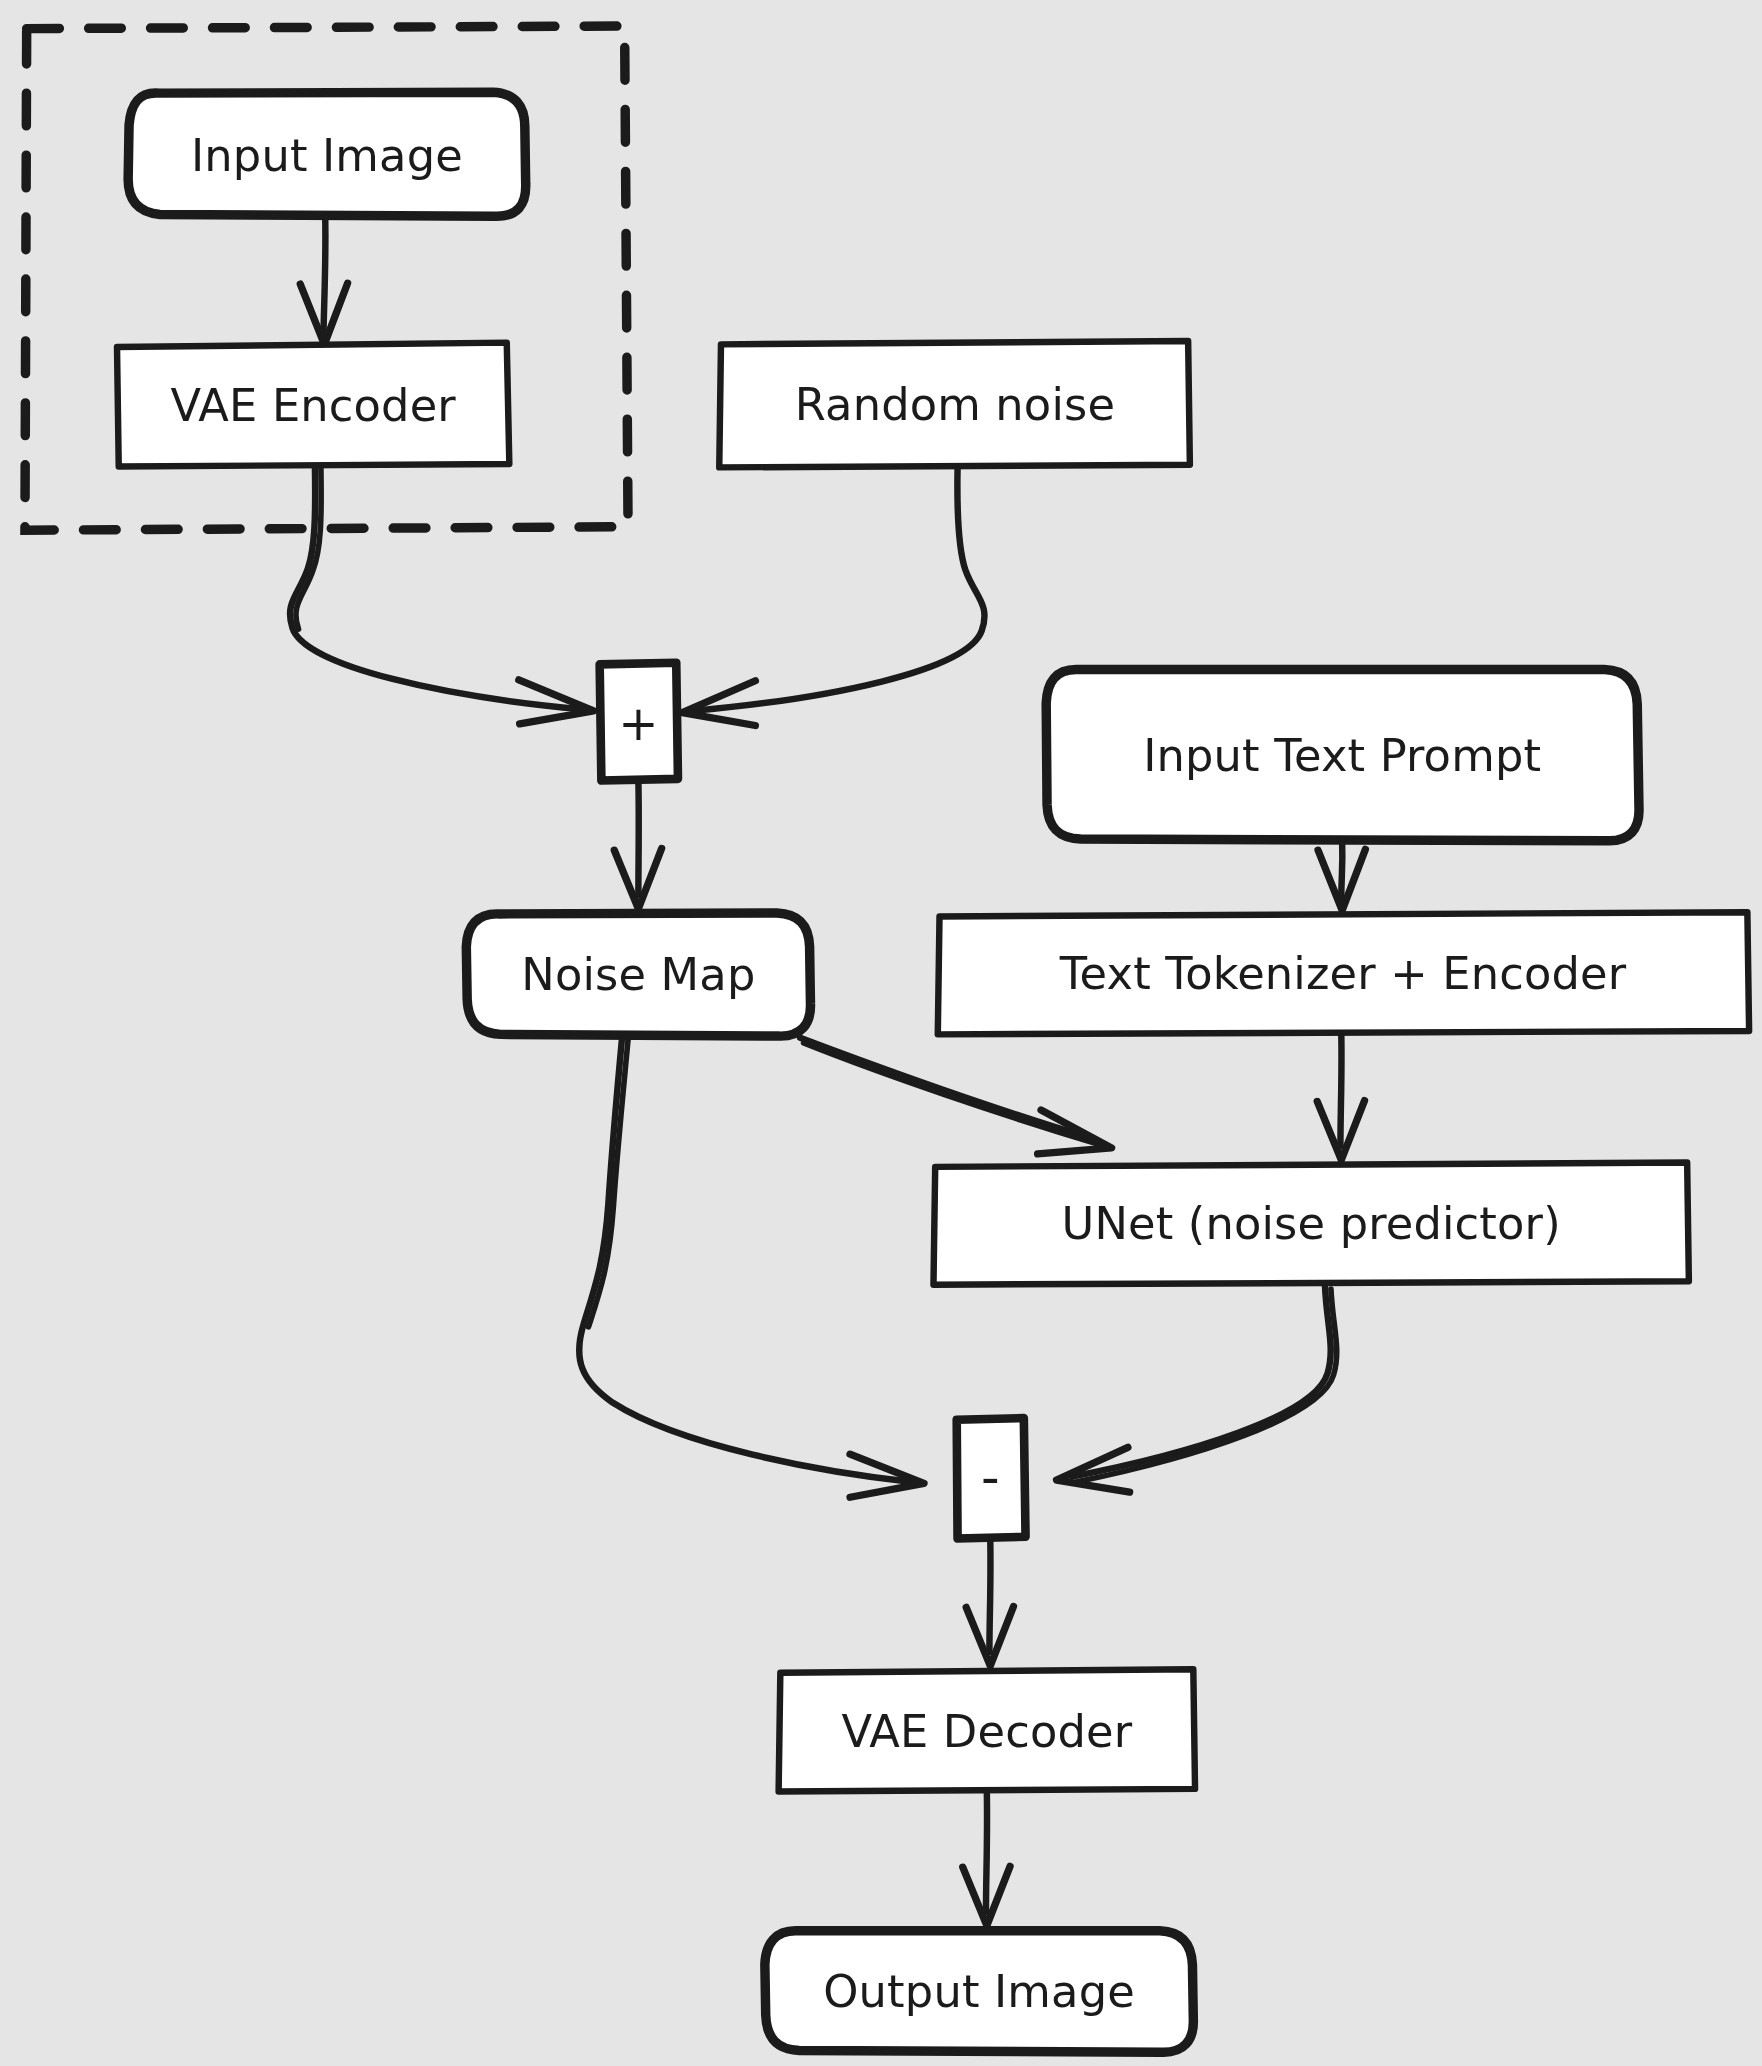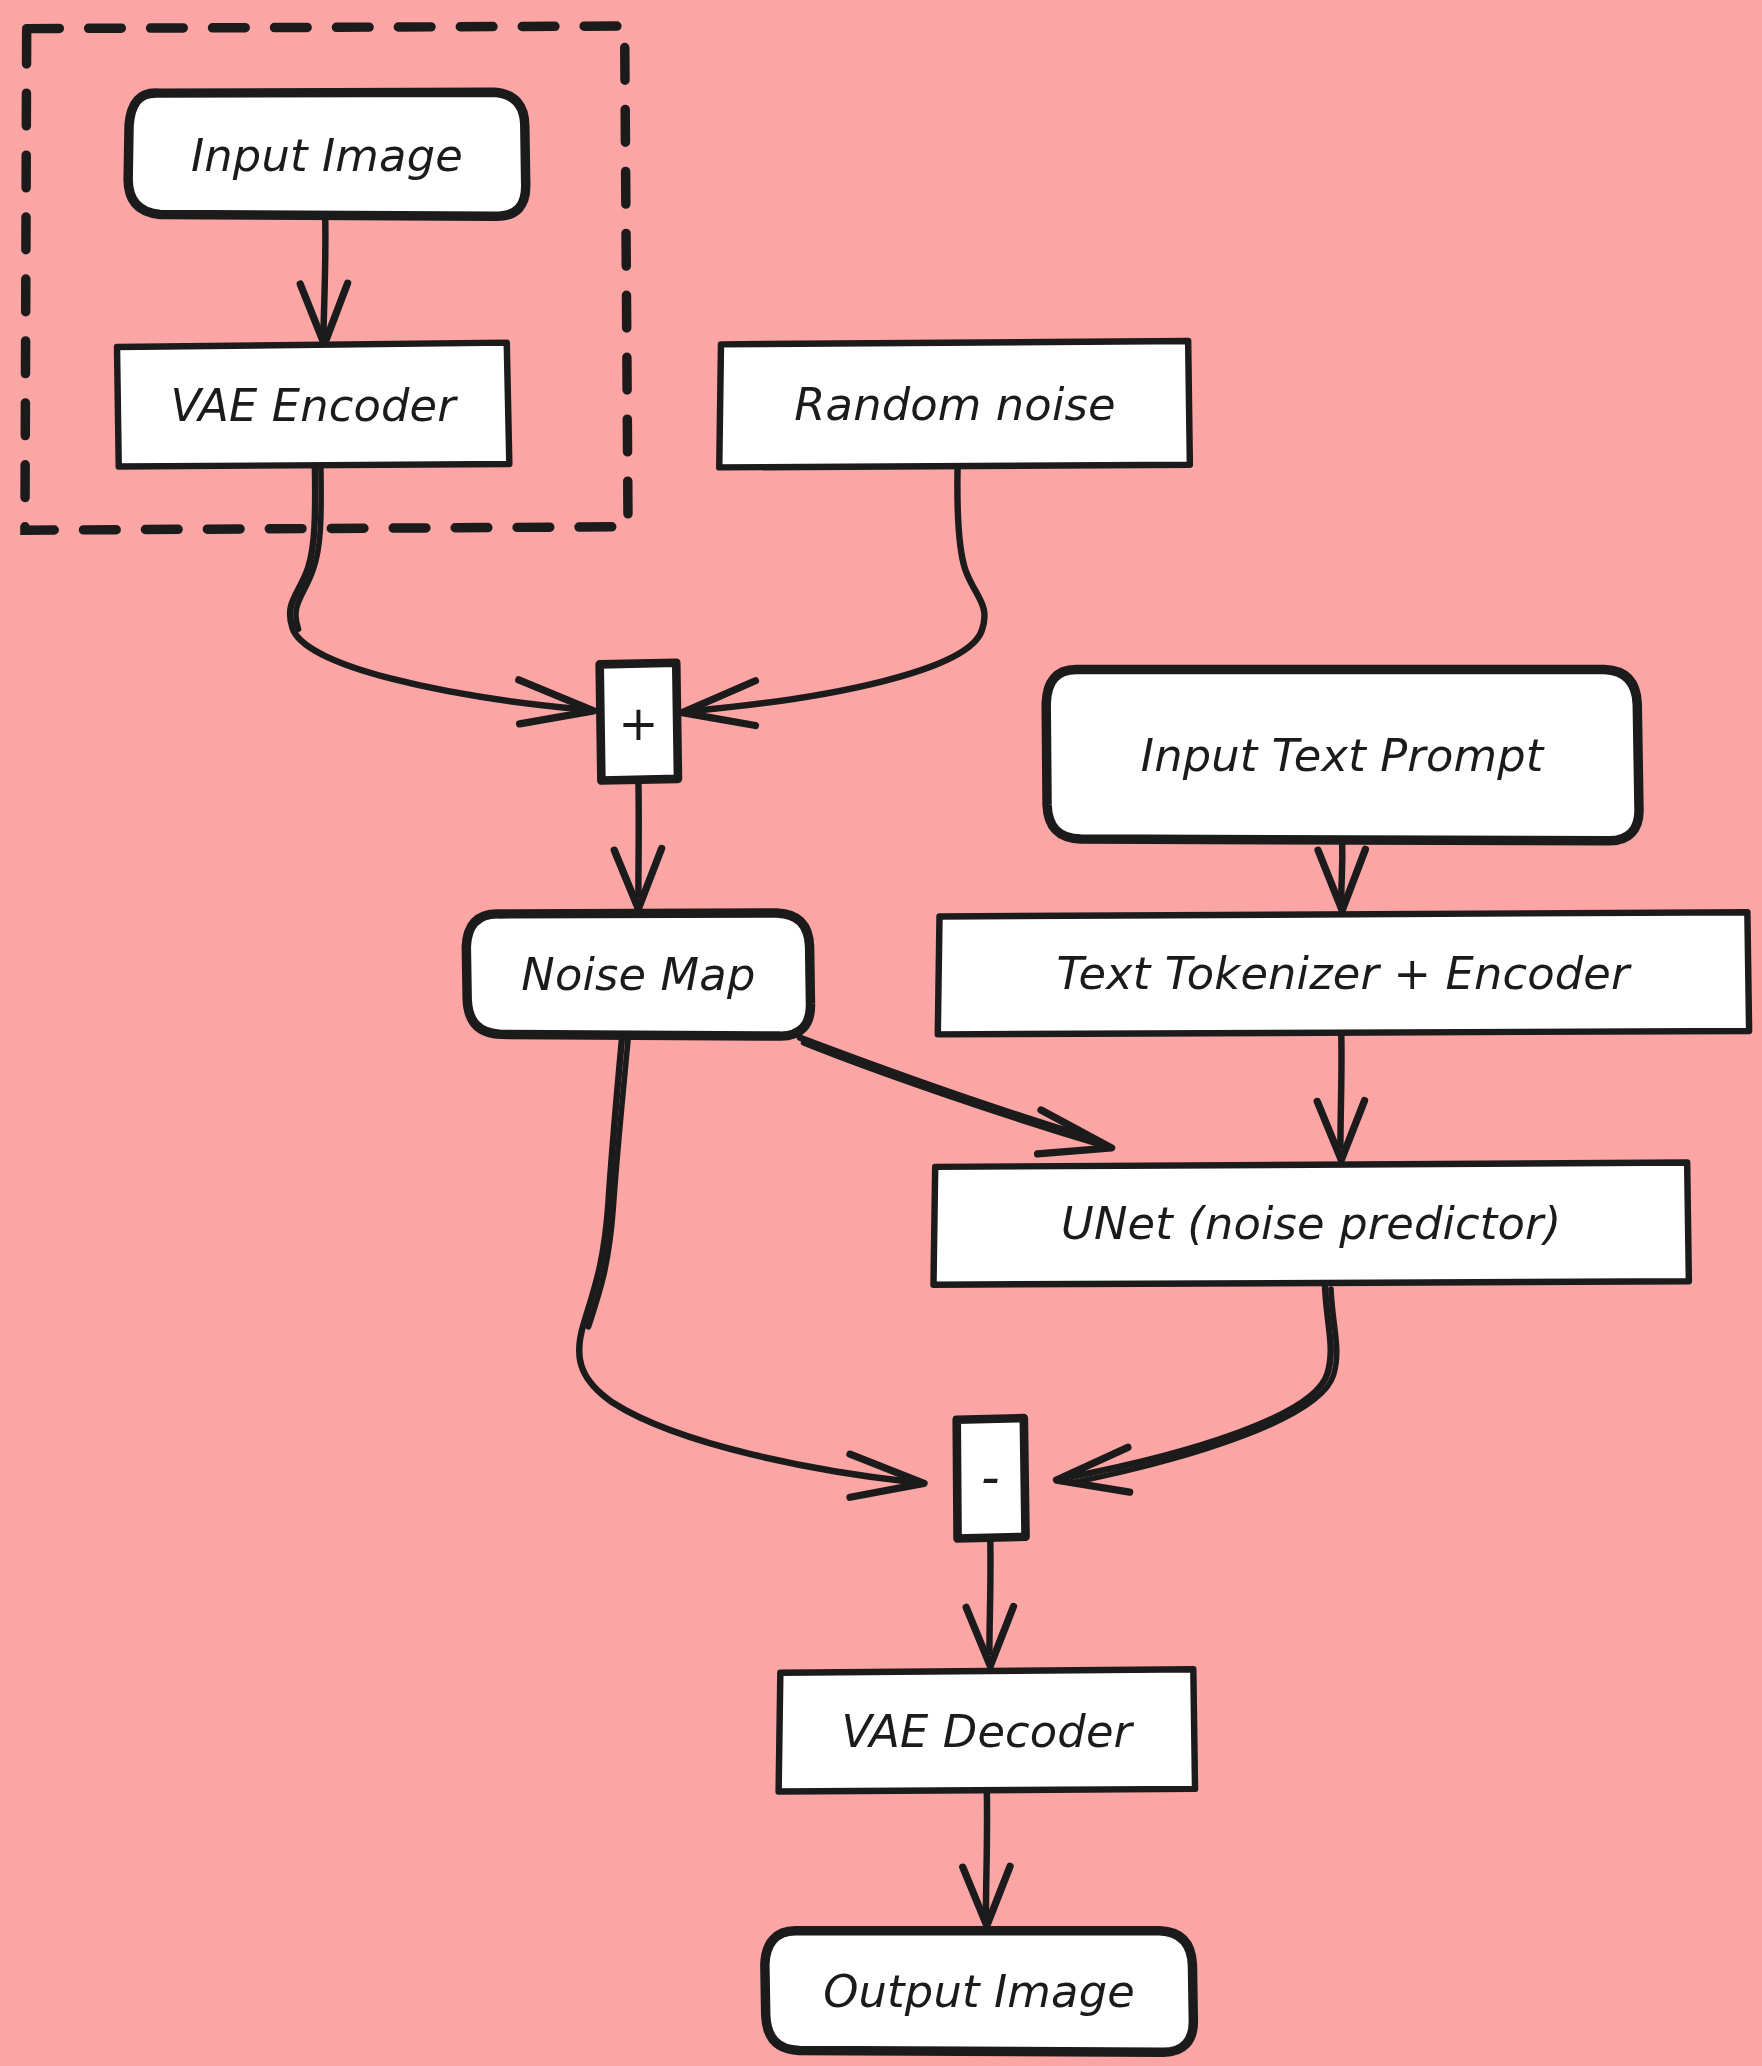--- a/index.html
+++ b/index.html
@@ -10,22 +10,21 @@
   body {
     width: 1762px;
     height: 2067px;
     font-family: "DejaVu Sans", sans-serif;
     overflow: hidden;
   }
   #diagram-root {
     position: relative;
     width: 1762px;
     height: 2067px;
-    background: #fca5a5;
-    font-style: italic;
+    background: #e5e5e5;
   }
   svg#flow {
     display: block;
     width: 1762px;
     height: 2067px;
   }
   .node-shape {
     fill: #ffffff;
     stroke: #1b1b1b;
     stroke-linecap: round;

